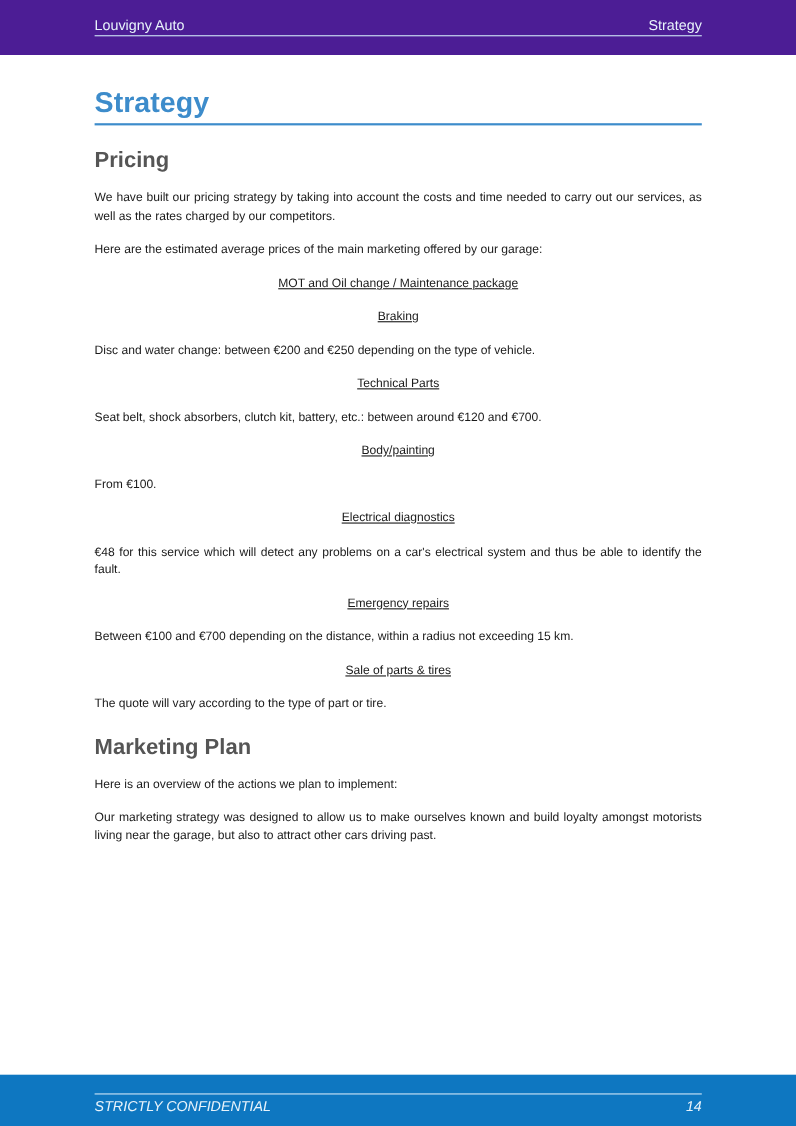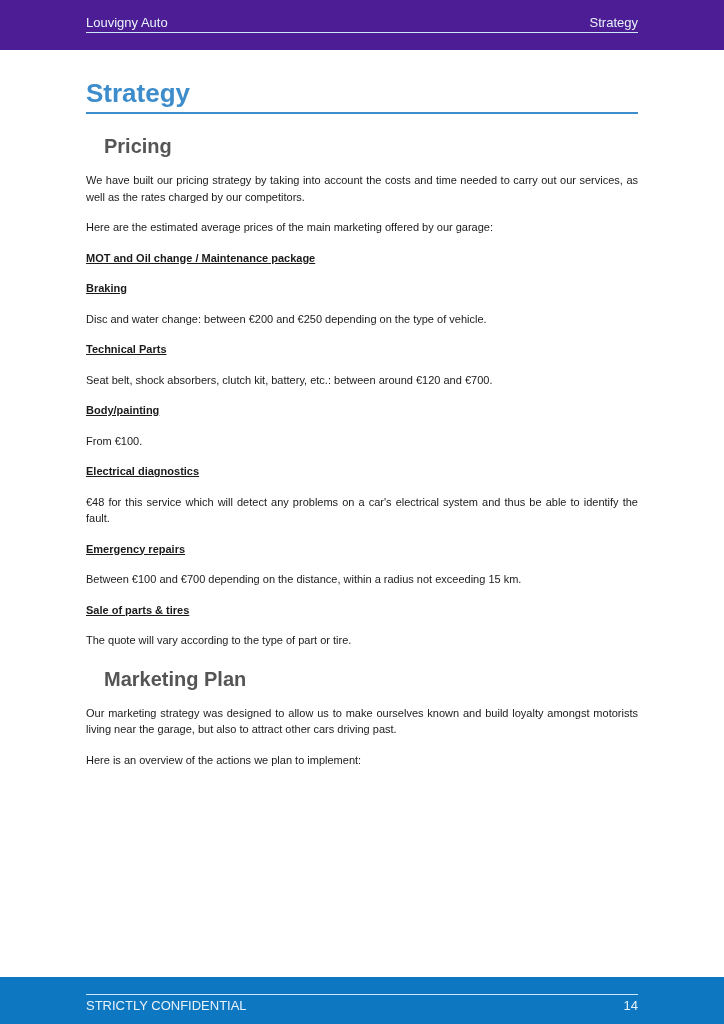--- a/index.html
+++ b/index.html
@@ -1,26 +1,26 @@
 <!DOCTYPE html>
 <html><head>
 <meta charset="utf-8">
 <style>
   html, body { margin: 0; padding: 0; }
   body { width: 724px; height: 1024px; position: relative; background: #ffffff; font-family: "Liberation Sans", sans-serif; color: #1a1a1a; overflow: hidden; }
   .header { position: absolute; left: 0; top: 0; width: 724px; height: 50px; background: #4c1d95; }
   .header-inner { position: absolute; left: 86px; right: 86px; top: 14px; height: 18px; border-bottom: 1.5px solid #cfe6f7; display: flex; justify-content: space-between; color: #e8f3fb; font-size: 13px; line-height: 18px; }
   .footer { position: absolute; left: 0; top: 977px; width: 724px; height: 47px; background: #0e77c1; }
-  .footer-inner { position: absolute; left: 86px; right: 86px; top: 17px; border-top: 1.5px solid #cfe6f7; display: flex; justify-content: space-between; color: #e8f3fb; font-size: 13px; line-height: 18px; padding-top: 2px; }
+  .footer-inner { position: absolute; left: 86px; right: 86px; top: 17px; border-top: 1.5px solid #cfe6f7; display: flex; justify-content: space-between; color: #e8f3fb; font-size: 13px; line-height: 18px; padding-top: 2px; font-style: italic; }
   .content { position: absolute; left: 86px; top: 76px; width: 552px; }
   .page-title { color: #3d8ccb; font-size: 26px; font-weight: bold; margin: 0; padding-bottom: 2px; border-bottom: 2px solid #3d8ccb; line-height: 34px; }
-  .section-title { color: #555555; font-size: 20px; font-weight: bold; margin: 18px 0 12px 18px; line-height: 28px; }
+  .section-title { color: #555555; font-size: 20px; font-weight: bold; margin: 18px 0 12px 0; line-height: 28px; }
   .section-title.second { margin-top: 16px; }
   p { margin: 0 0 14px 0; font-size: 11px; line-height: 16.5px; text-align: justify; }
-  p.sub { font-weight: bold; text-decoration: underline; text-align: left; }
+  p.sub { font-weight: normal; text-decoration: underline; text-align: center; }
 </style>
 </head>
 <body>
 
 <div class="header">
   <div class="header-inner">
     <span>Louvigny Auto</span>
     <span>Strategy</span>
   </div>
 </div>
@@ -46,22 +46,22 @@
   <p class="sub">Electrical diagnostics</p>
   <p>€48 for this service which will detect any problems on a car's electrical system and thus be able to identify the fault.</p>
 
   <p class="sub">Emergency repairs</p>
   <p>Between €100 and €700 depending on the distance, within a radius not exceeding 15 km.</p>
 
   <p class="sub">Sale of parts &amp; tires</p>
   <p>The quote will vary according to the type of part or tire.</p>
 
   <h2 class="section-title second">Marketing Plan</h2>
+  <p>Here is an overview of the actions we plan to implement:</p>
   <p>Our marketing strategy was designed to allow us to make ourselves known and build loyalty amongst motorists living near the garage, but also to attract other cars driving past.</p>
-  <p>Here is an overview of the actions we plan to implement:</p>
 </div>
 
 <div class="footer">
   <div class="footer-inner">
     <span>STRICTLY CONFIDENTIAL</span>
     <span>14</span>
   </div>
 </div>
 
 </body></html>

